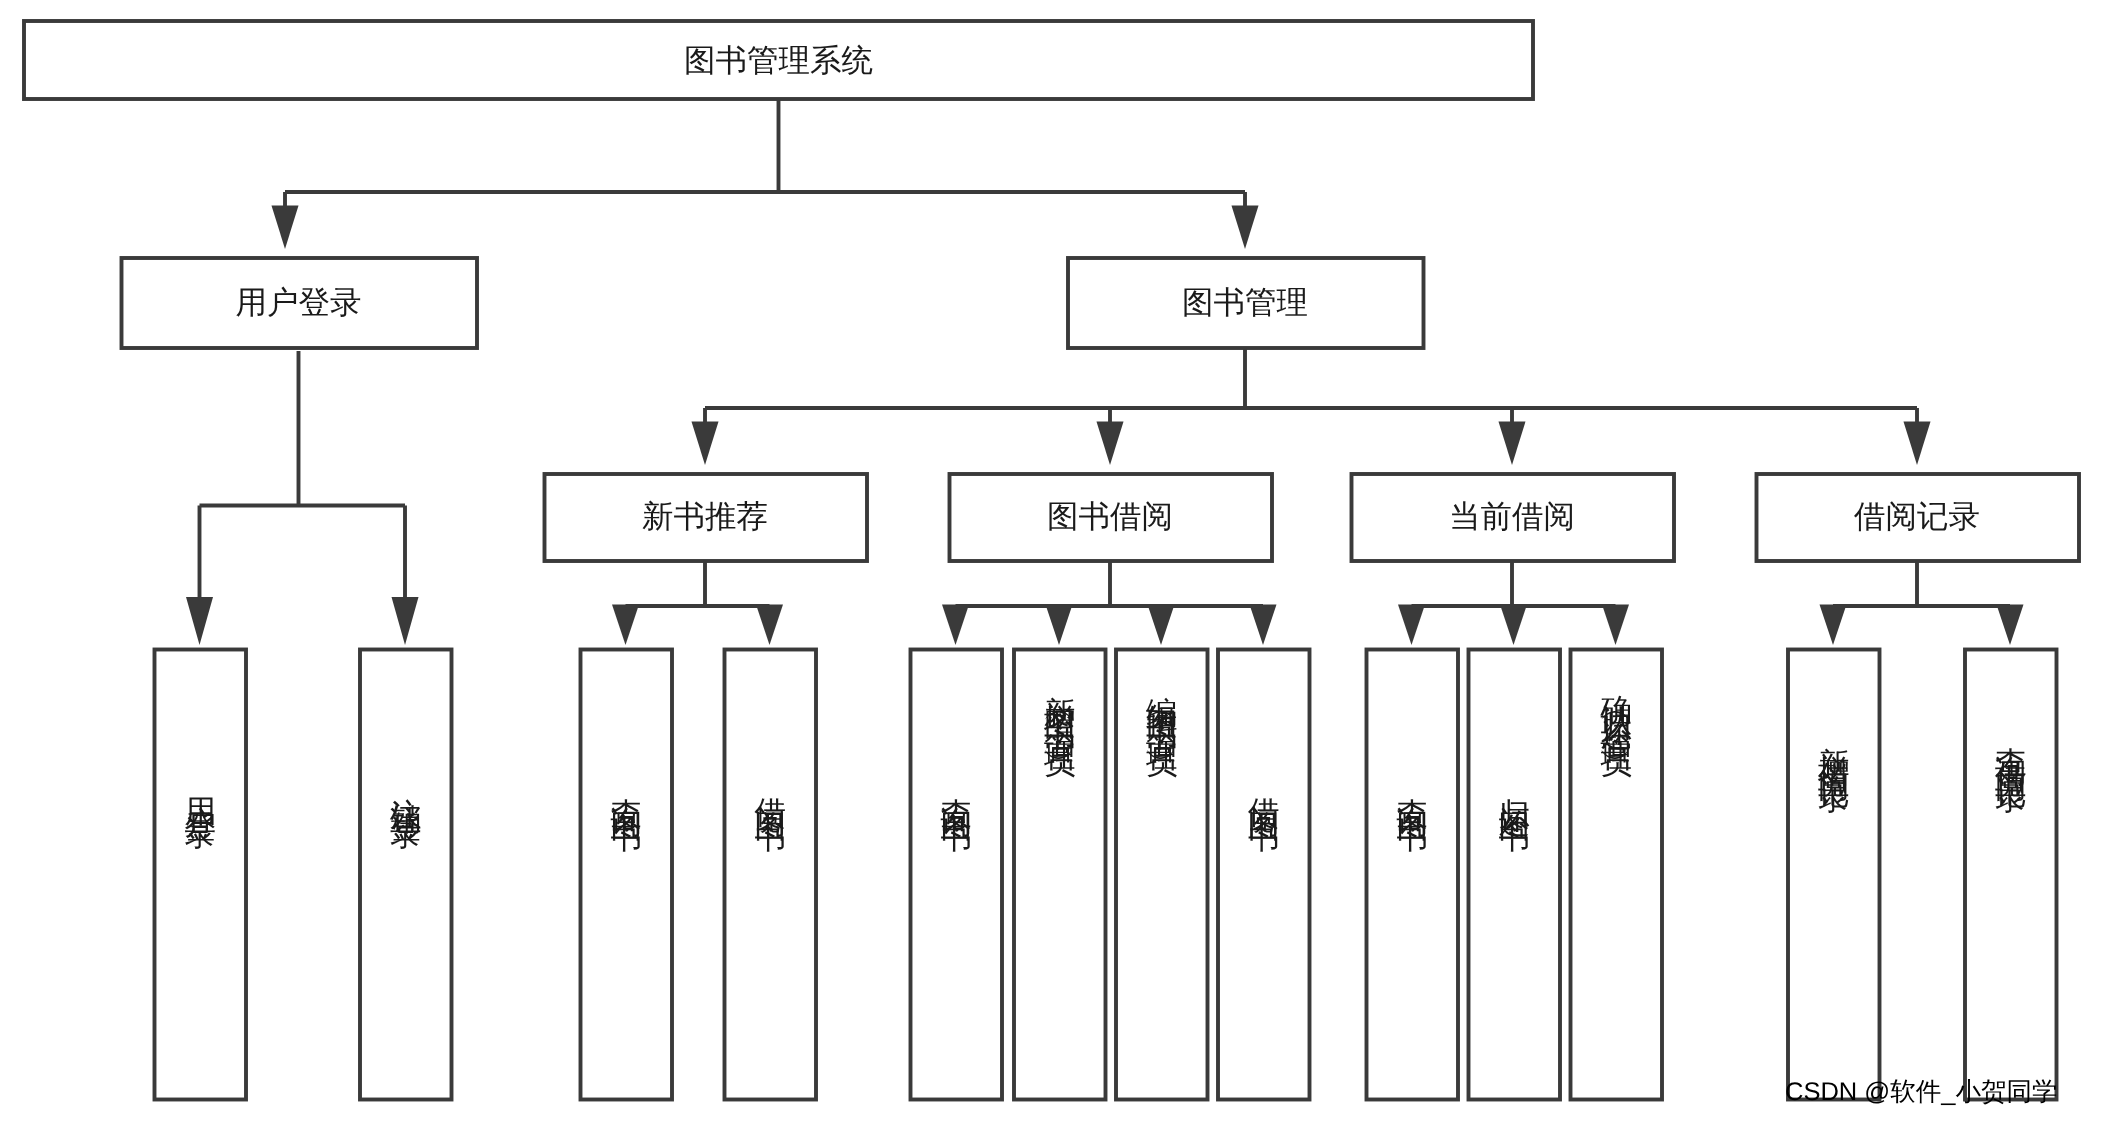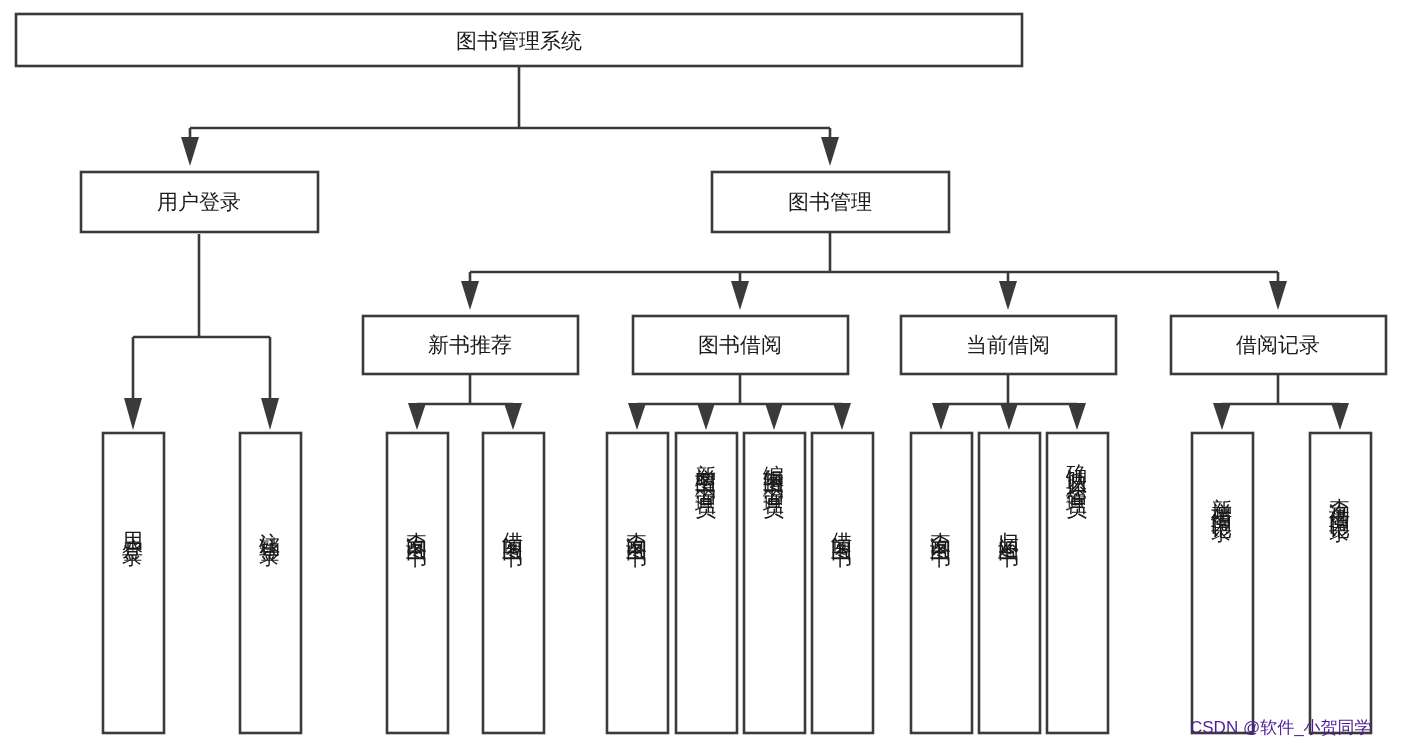--- a/index.html
+++ b/index.html
@@ -53,21 +53,21 @@
     font-size: 21px;
     fill: #1a1a1a;
     writing-mode: vertical-rl;
     text-orientation: upright;
     letter-spacing: 5px;
   }
   .watermark-text {
     position: absolute;
     font-family: "Liberation Sans", "DejaVu Sans", sans-serif;
     font-size: 17px;
-    color: #4c1d95;
+    color: #000000;
     white-space: nowrap;
     left: 1190px;
     top: 716px;
     pointer-events: none;
   }
 </style>
 </head>
 <body>
 
 <div id="diagram-root">

